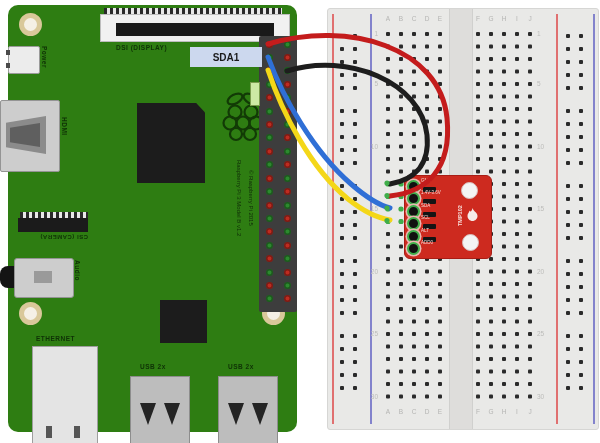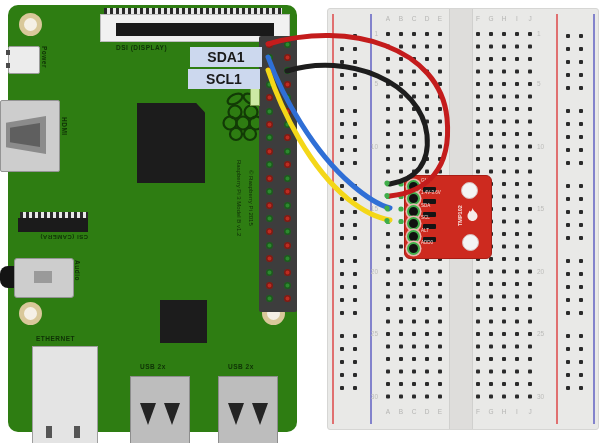--- a/index.html
+++ b/index.html
@@ -28,21 +28,21 @@
   #eth-body{background:#e4e4e4;border:1px solid #9e9e9e;}
   .eth-pin{background:#555;width:6px;height:12px;}
   .usb-body{background:#bdbdbd;border:1px solid #8d8d8d;}
   .usb-slot{width:0;height:0;border-left:8px solid transparent;border-right:8px solid transparent;
             border-top:22px solid #242424;}
   
   #gpio{background:#3d3d3d;border-radius:2px;}
   .gpio-pin{width:7px;height:7px;border-radius:50%;}
   .gpio-tag{background:#cdeaa5;border:1px solid #7a9c4e;}
   
-  .net-label{background:#ccd8ee;color:#1a1a1a;font-weight:bold;font-size:14px;
+  .net-label{background:#ccd8ee;color:#1a1a1a;font-weight:bold;font-size:10px;
              display:flex;align-items:center;justify-content:center;}
   
   #breadboard{left:327px;top:8px;width:270px;height:420px;background:#e9e9e7;
               border:1px solid #d6d6d4;border-radius:3px;}
   #bb-channel{left:121px;top:0;width:22px;height:420px;background:#dedddb;
               border-left:1px solid #d0d0ce;border-right:1px solid #d0d0ce;}
   .rail-line{width:2px;height:410px;top:5px;}
   .bb-letter{color:#b5b5b3;font-size:6.5px;width:12px;text-align:center;}
   .bb-number{color:#bcbcba;font-size:6.5px;width:16px;}
   
@@ -664,15 +664,14 @@
       <path d="M268 70 C 282 112, 310 168, 348 199 C 363 211, 377 218, 390 220" fill="none" stroke="#f4d718" stroke-width="5" stroke-linecap="round"></path>
       <path d="M287 71 C 348 52, 421 82, 427 135 C 430 166, 413 180, 390 184" fill="none" stroke="#1d1d1d" stroke-width="5" stroke-linecap="round"></path>
       <path d="M268 44 C 350 20, 440 48, 447 118 C 452 170, 426 192, 390 196" fill="none" stroke="#c41c1c" stroke-width="5" stroke-linecap="round"></path>
       <circle cx="387" cy="183" r="2.6" fill="#3fae4a"></circle>
       <circle cx="387" cy="195.5" r="2.6" fill="#3fae4a"></circle>
       <circle cx="387" cy="208" r="2.6" fill="#3fae4a"></circle>
       <circle cx="387" cy="220.5" r="2.6" fill="#3fae4a"></circle>
     </svg>
 
   <div class="abs net-label" style="left:190px;top:47px;width:72px;height:20px;">SDA1</div>
-  <div class="abs net-label" style="left:188px;top:69px;width:72px;height:20px;">SCL1</div>
 
 </div>
 
 </body></html>

